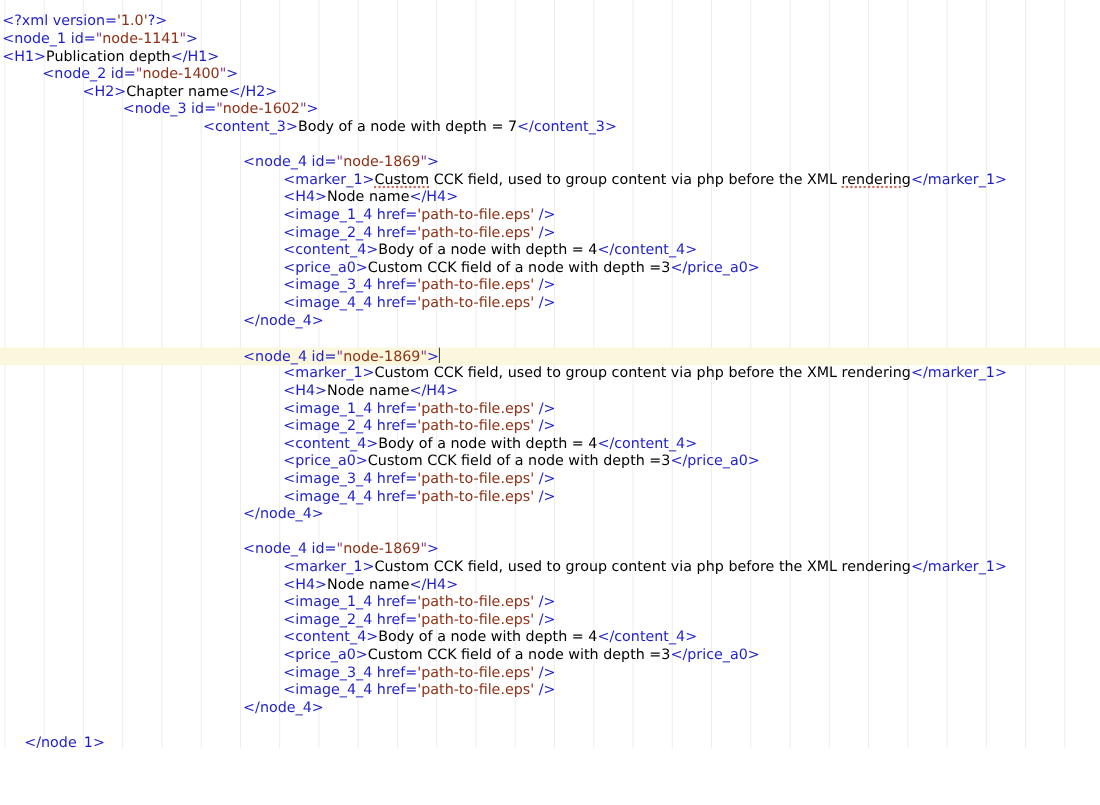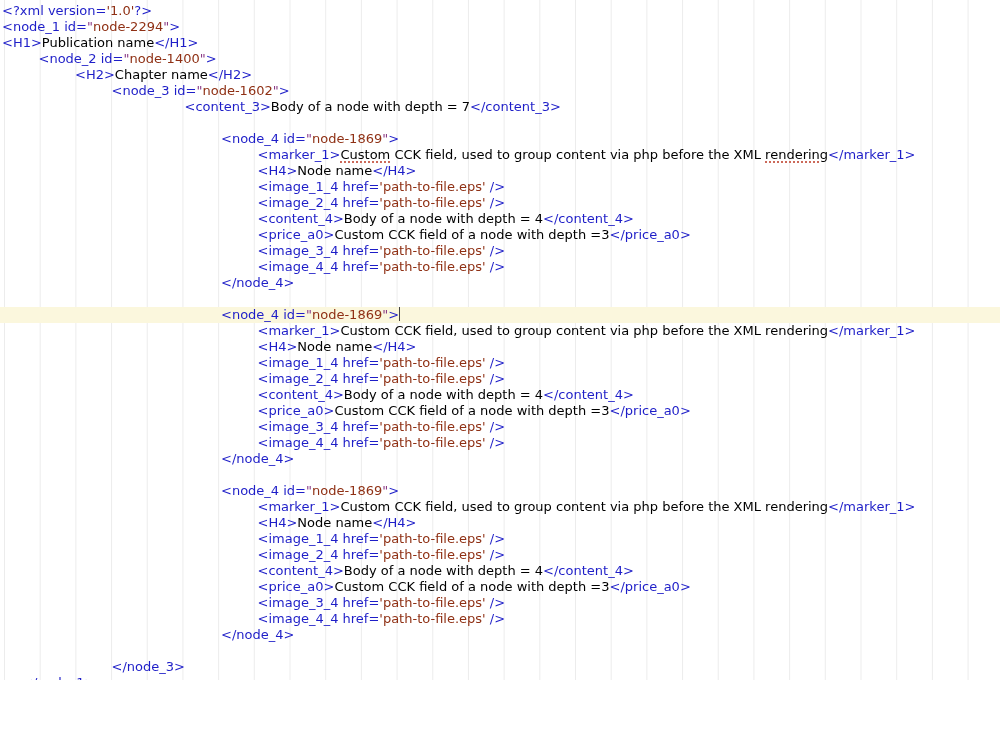--- a/index.html
+++ b/index.html
@@ -5,21 +5,21 @@
   html, body {
     margin: 0;
     padding: 0;
     background: #ffffff;
   }
   .editor {
     position: relative;
     width: 1000px;
     height: 680px;
     box-sizing: border-box;
-    padding-top: 3px;
+    padding-top: 12px;
     overflow: hidden;
     background-color: #ffffff;
     background-image: linear-gradient(90deg, var(--grid) 0, var(--grid) 1px, transparent 1px);
     background-size: 35.7px 100%;
     background-position: 4px 0;
     font-family: "DejaVu Sans", "Liberation Sans", sans-serif;
     font-size: 13px;
     line-height: 16px;
     cursor: text;
   }
@@ -49,22 +49,22 @@
     height: 14px;
     border-left: 1px solid var(--caret);
     vertical-align: -2px;
   }
 </style>
 </head>
 <body>
 
 <div class="editor" id="editor">
     <div class="code-line" style="padding-left: 2px;"><span class="tk-t">&lt;?xml version=</span><span class="tk-v">'1.0'</span><span class="tk-t">?&gt;</span></div>
-    <div class="code-line" style="padding-left: 2px;"><span class="tk-t">&lt;node_1 id=</span><span class="tk-q">"</span><span class="tk-v">node-2294</span><span class="tk-q">"</span><span class="tk-t">&gt;</span></div>
-    <div class="code-line" style="padding-left: 2px;"><span class="tk-t">&lt;H1&gt;</span><span class="tk-x">Publication name</span><span class="tk-t">&lt;/H1&gt;</span></div>
+    <div class="code-line" style="padding-left: 2px;"><span class="tk-t">&lt;node_1 id=</span><span class="tk-q">"</span><span class="tk-v">node-1141</span><span class="tk-q">"</span><span class="tk-t">&gt;</span></div>
+    <div class="code-line" style="padding-left: 2px;"><span class="tk-t">&lt;H1&gt;</span><span class="tk-x">Publication depth</span><span class="tk-t">&lt;/H1&gt;</span></div>
     <div class="code-line" style="padding-left: 38.5px;"><span class="tk-t">&lt;node_2 id=</span><span class="tk-q">"</span><span class="tk-v">node-1400</span><span class="tk-q">"</span><span class="tk-t">&gt;</span></div>
     <div class="code-line" style="padding-left: 75px;"><span class="tk-t">&lt;H2&gt;</span><span class="tk-x">Chapter name</span><span class="tk-t">&lt;/H2&gt;</span></div>
     <div class="code-line" style="padding-left: 111.5px;"><span class="tk-t">&lt;node_3 id=</span><span class="tk-q">"</span><span class="tk-v">node-1602</span><span class="tk-q">"</span><span class="tk-t">&gt;</span></div>
     <div class="code-line" style="padding-left: 184.5px;"><span class="tk-t">&lt;content_3&gt;</span><span class="tk-x">Body of a node with depth = 7</span><span class="tk-t">&lt;/content_3&gt;</span></div>
     <div class="code-line" style="padding-left: 2px;"></div>
     <div class="code-line" style="padding-left: 221px;"><span class="tk-t">&lt;node_4 id=</span><span class="tk-q">"</span><span class="tk-v">node-1869</span><span class="tk-q">"</span><span class="tk-t">&gt;</span></div>
     <div class="code-line" style="padding-left: 257.5px;"><span class="tk-t">&lt;marker_1&gt;</span><span class="tk-m">Custom</span><span class="tk-x"> CCK field, used to group content via php before the XML </span><span class="tk-m">rendering</span><span class="tk-t">&lt;/marker_1&gt;</span></div>
     <div class="code-line" style="padding-left: 257.5px;"><span class="tk-t">&lt;H4&gt;</span><span class="tk-x">Node name</span><span class="tk-t">&lt;/H4&gt;</span></div>
     <div class="code-line" style="padding-left: 257.5px;"><span class="tk-t">&lt;image_1_4 href=</span><span class="tk-v">'path-to-file.eps'</span><span class="tk-t"> /&gt;</span></div>
     <div class="code-line" style="padding-left: 257.5px;"><span class="tk-t">&lt;image_2_4 href=</span><span class="tk-v">'path-to-file.eps'</span><span class="tk-t"> /&gt;</span></div>
@@ -89,15 +89,14 @@
     <div class="code-line" style="padding-left: 257.5px;"><span class="tk-t">&lt;marker_1&gt;</span><span class="tk-x">Custom CCK field, used to group content via php before the XML rendering</span><span class="tk-t">&lt;/marker_1&gt;</span></div>
     <div class="code-line" style="padding-left: 257.5px;"><span class="tk-t">&lt;H4&gt;</span><span class="tk-x">Node name</span><span class="tk-t">&lt;/H4&gt;</span></div>
     <div class="code-line" style="padding-left: 257.5px;"><span class="tk-t">&lt;image_1_4 href=</span><span class="tk-v">'path-to-file.eps'</span><span class="tk-t"> /&gt;</span></div>
     <div class="code-line" style="padding-left: 257.5px;"><span class="tk-t">&lt;image_2_4 href=</span><span class="tk-v">'path-to-file.eps'</span><span class="tk-t"> /&gt;</span></div>
     <div class="code-line" style="padding-left: 257.5px;"><span class="tk-t">&lt;content_4&gt;</span><span class="tk-x">Body of a node with depth = 4</span><span class="tk-t">&lt;/content_4&gt;</span></div>
     <div class="code-line" style="padding-left: 257.5px;"><span class="tk-t">&lt;price_a0&gt;</span><span class="tk-x">Custom CCK field of a node with depth =3</span><span class="tk-t">&lt;/price_a0&gt;</span></div>
     <div class="code-line" style="padding-left: 257.5px;"><span class="tk-t">&lt;image_3_4 href=</span><span class="tk-v">'path-to-file.eps'</span><span class="tk-t"> /&gt;</span></div>
     <div class="code-line" style="padding-left: 257.5px;"><span class="tk-t">&lt;image_4_4 href=</span><span class="tk-v">'path-to-file.eps'</span><span class="tk-t"> /&gt;</span></div>
     <div class="code-line" style="padding-left: 221px;"><span class="tk-t">&lt;/node_4&gt;</span></div>
     <div class="code-line" style="padding-left: 2px;"></div>
-    <div class="code-line" style="padding-left: 111.5px;"><span class="tk-t">&lt;/node_3&gt;</span></div>
     <div class="code-line" style="padding-left: 2px; margin-left: 20px;"><span class="tk-t">&lt;/node_1&gt;</span></div>
   </div>
 
 </body></html>

